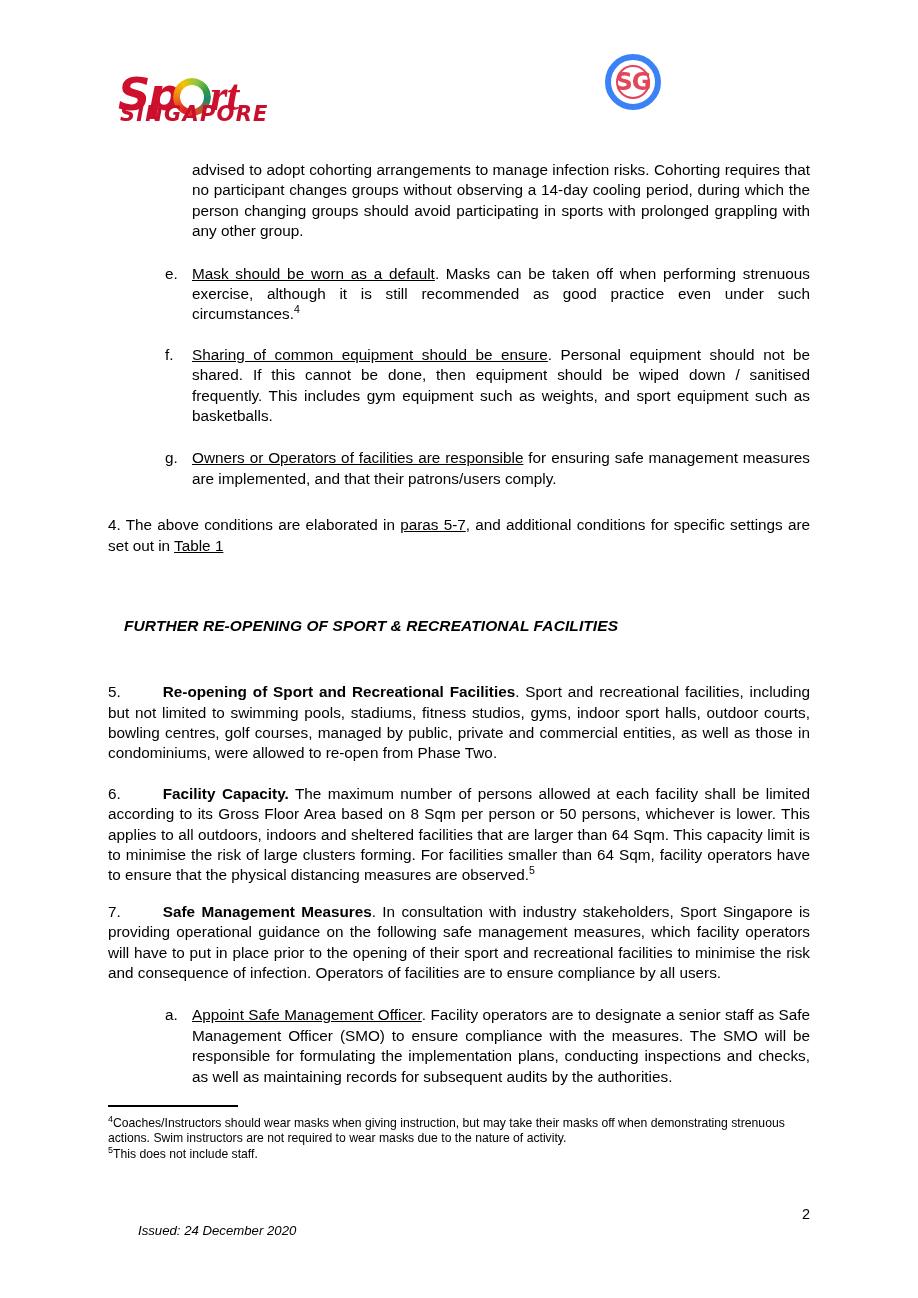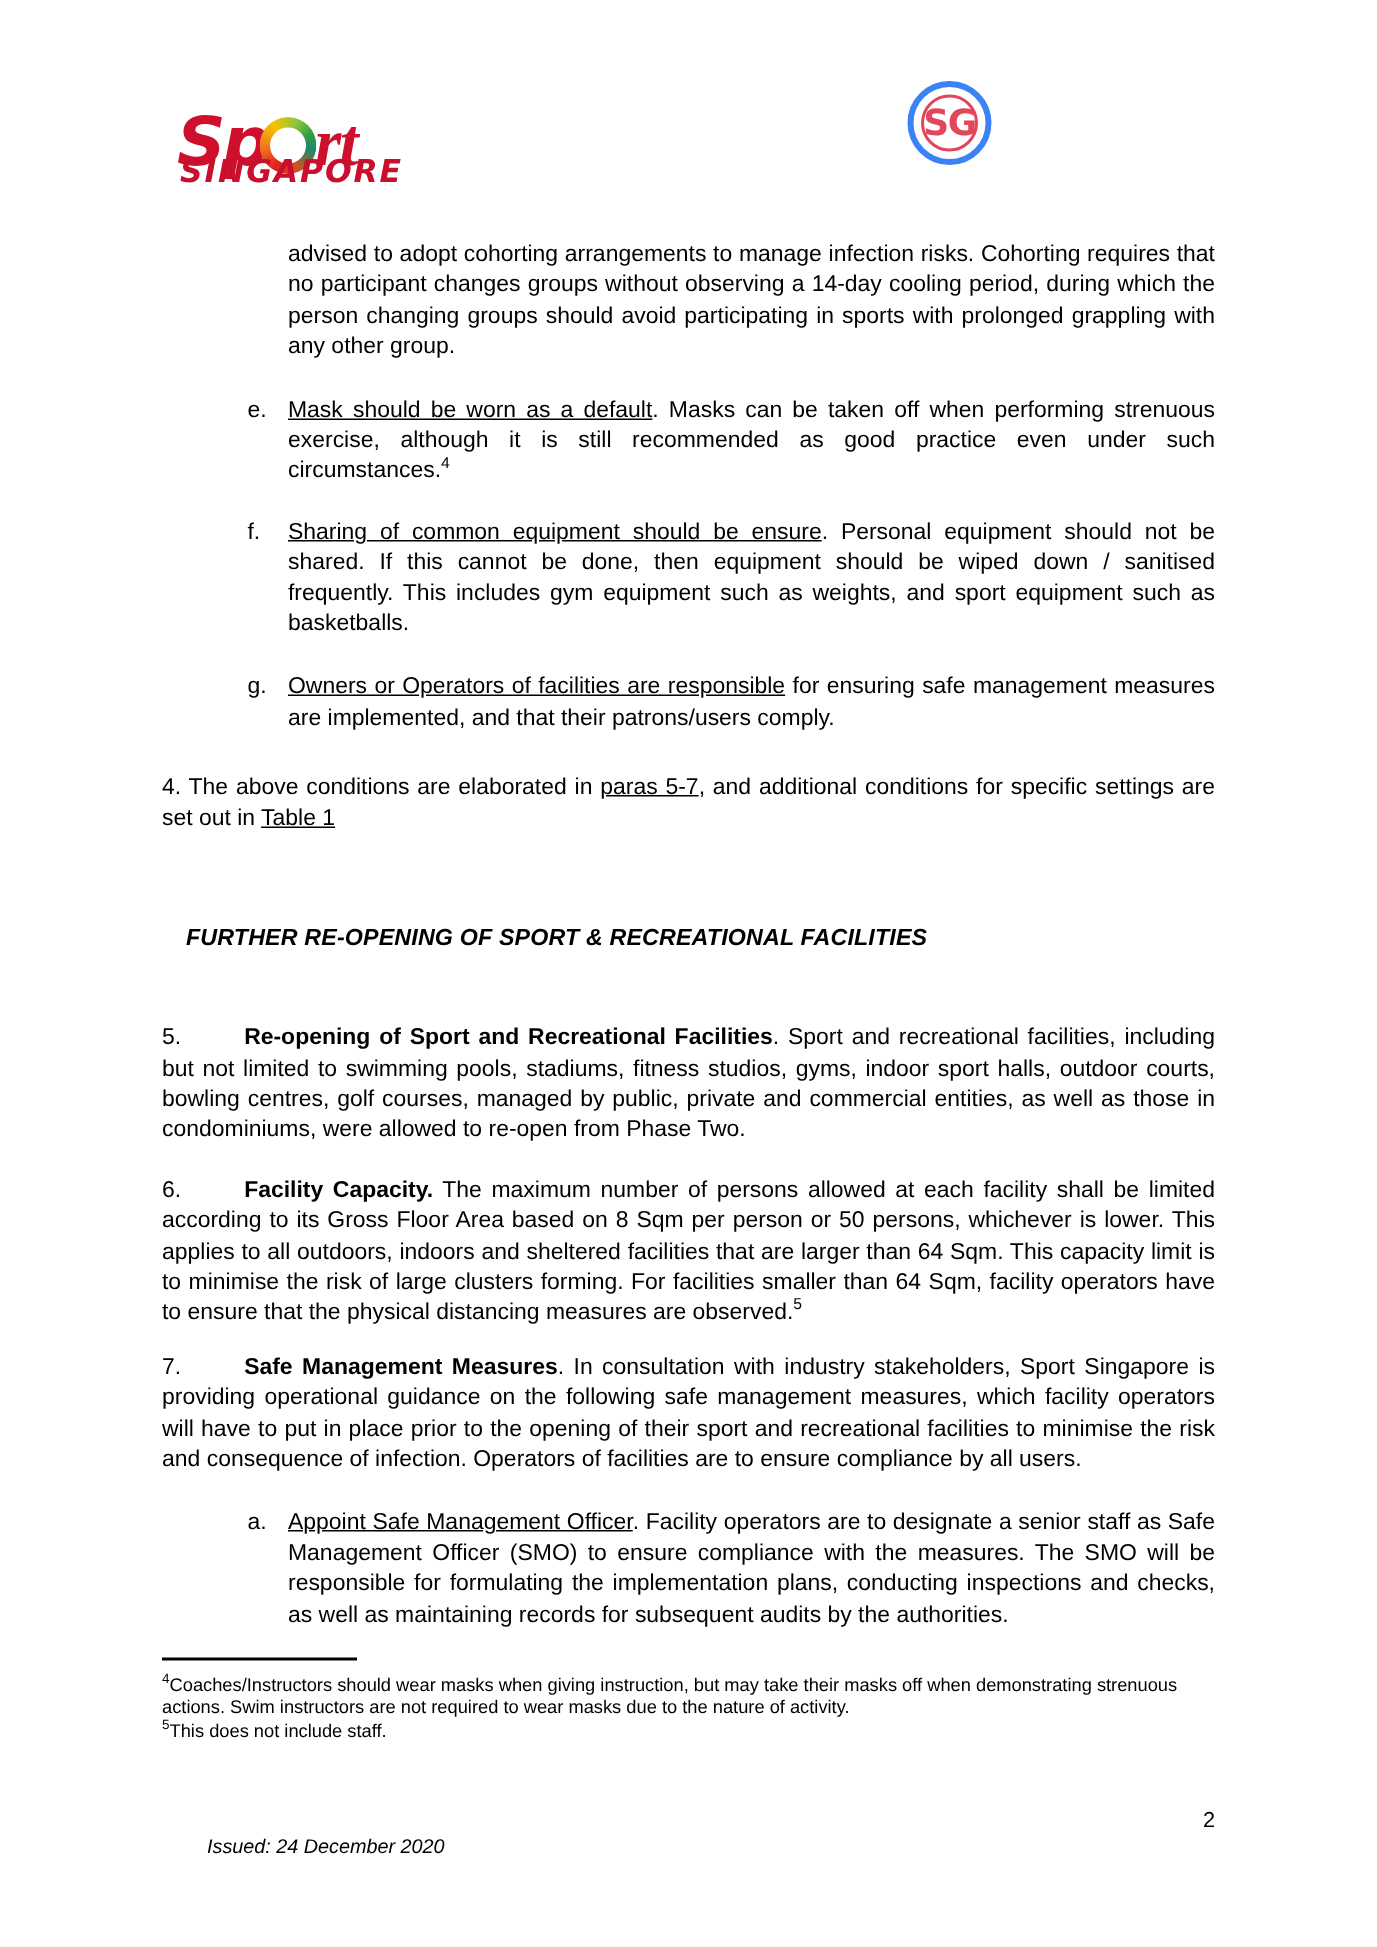--- a/index.html
+++ b/index.html
@@ -118,21 +118,21 @@
     width: 215px;
     height: 62px;
   }
   .sg-circle {
     position: absolute;
     left: 0px;
     top: 2px;
     width: 56px;
     height: 56px;
     border-radius: 50%;
-    border: 4px solid #3b82f6;
+    border: 6px solid #3b82f6;
     box-sizing: border-box;
   }
   .sg-circle-inner {
     position: absolute;
     left: 5px;
     top: 5px;
     right: 5px;
     bottom: 5px;
     border-radius: 50%;
     border: 2px solid #e2465a;

